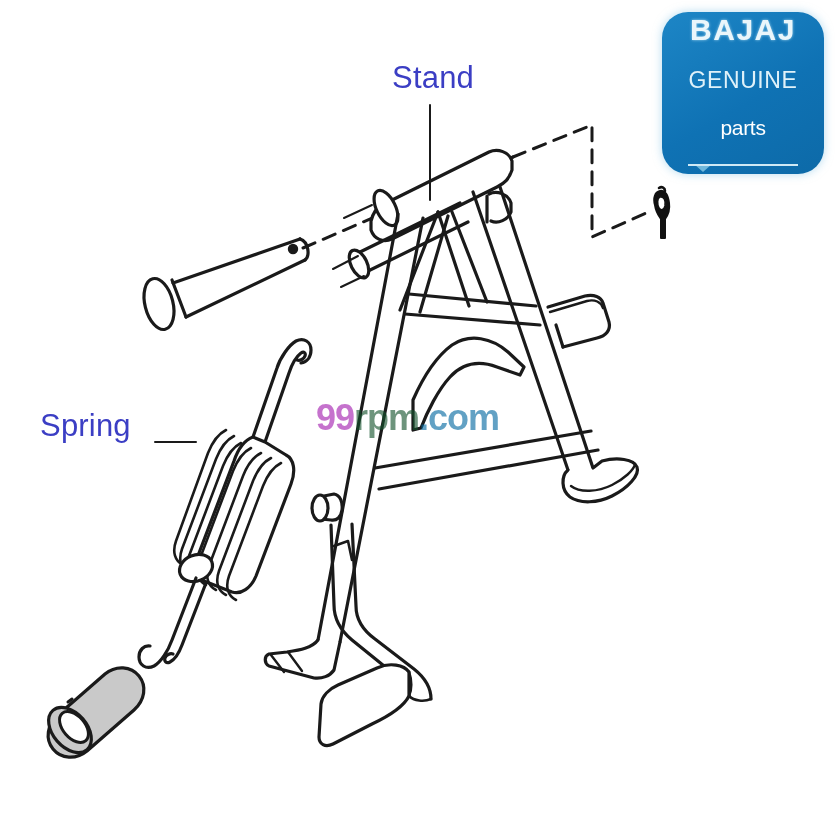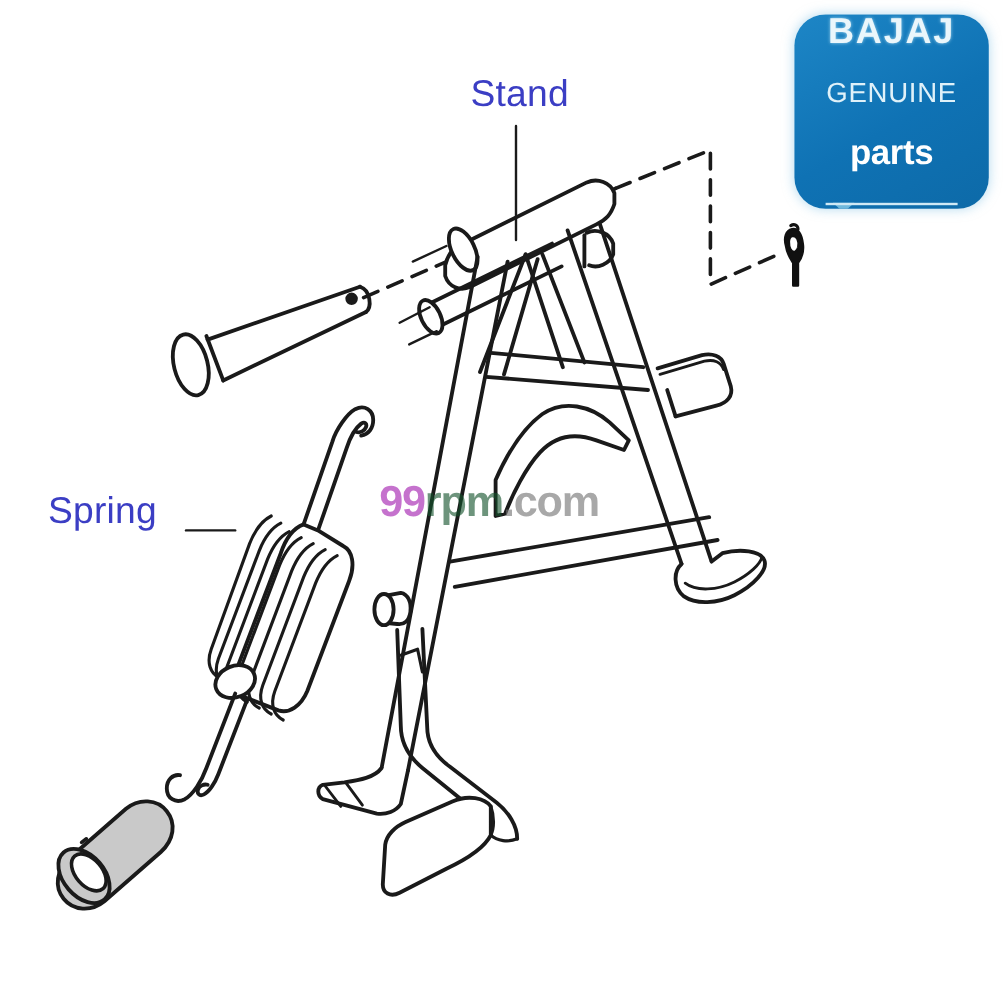--- a/index.html
+++ b/index.html
@@ -70,22 +70,22 @@
     color: #dff1f9;
     font-size: 23px;
     font-weight: 400;
     letter-spacing: 0.6px;
     line-height: 1;
     margin-bottom: 6px;
     font-family: "Liberation Sans", sans-serif;
   }
   #brand-parts {
     color: #ffffff;
-    font-size: 29px;
-    font-weight: bold;
+    font-size: 21px;
+    font-weight: normal;
     line-height: 1;
     letter-spacing: -0.3px;
     font-family: "Liberation Sans", sans-serif;
     text-align: right;
   }
   #brand-rule-wrap {
     position: relative;
     width: 110px;
     height: 12px;
     margin-top: 2px;
@@ -118,21 +118,21 @@
     font-weight: bold;
     letter-spacing: -1px;
     line-height: 1;
     opacity: 0.62;
     font-family: "Liberation Sans", sans-serif;
     pointer-events: none;
     white-space: nowrap;
   }
   .wm-a { color: #a21caf; }
   .wm-b { color: #14532d; }
-  .wm-c { color: #737373; }
+  .wm-c { color: #0369a1; }
 </style>
 </head>
 <body>
 
 <div id="canvas">
 
   <svg id="diagram-svg" viewBox="0 0 840 840">
     <g fill="none" stroke="#1a1a1a" stroke-width="3.2" stroke-linecap="round" stroke-linejoin="round">
 
       <g stroke-width="3" stroke-dasharray="13 9" fill="none">

